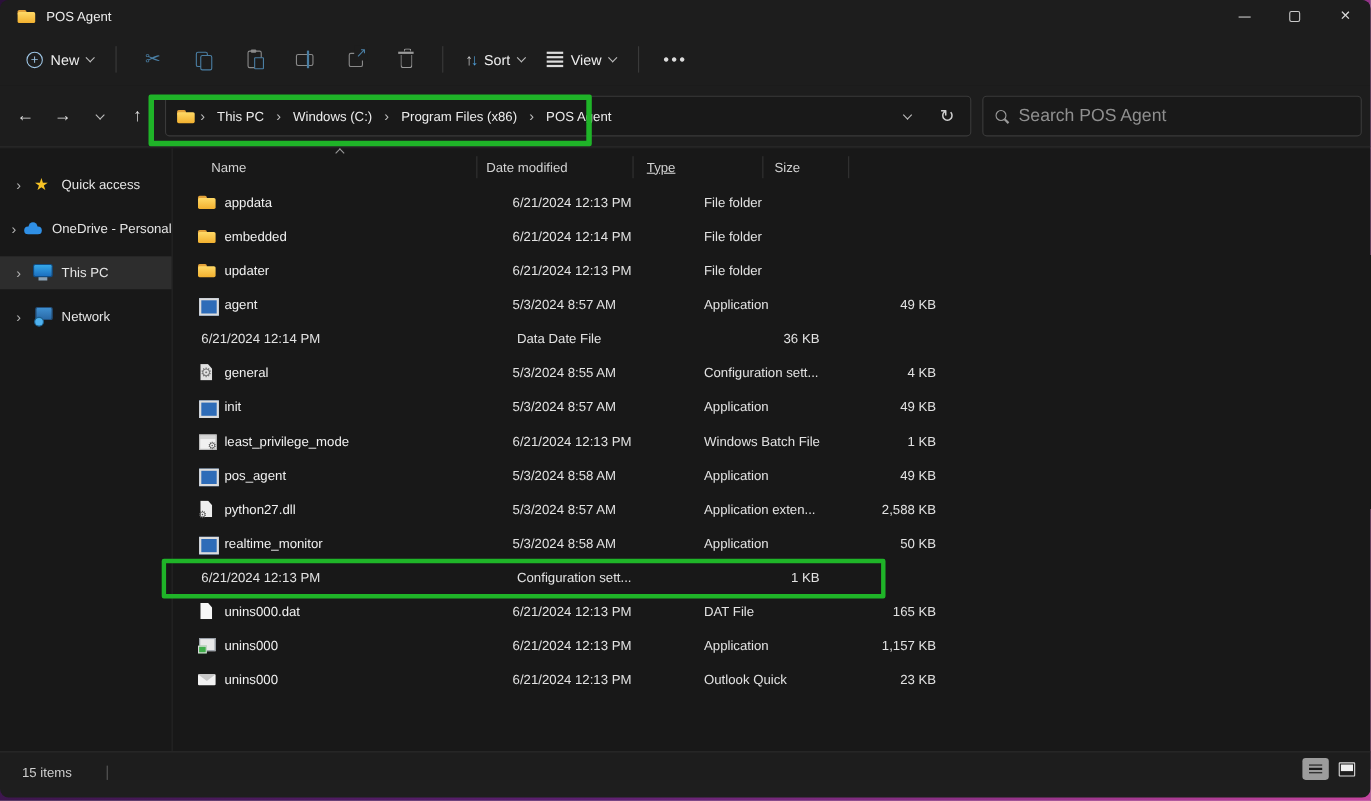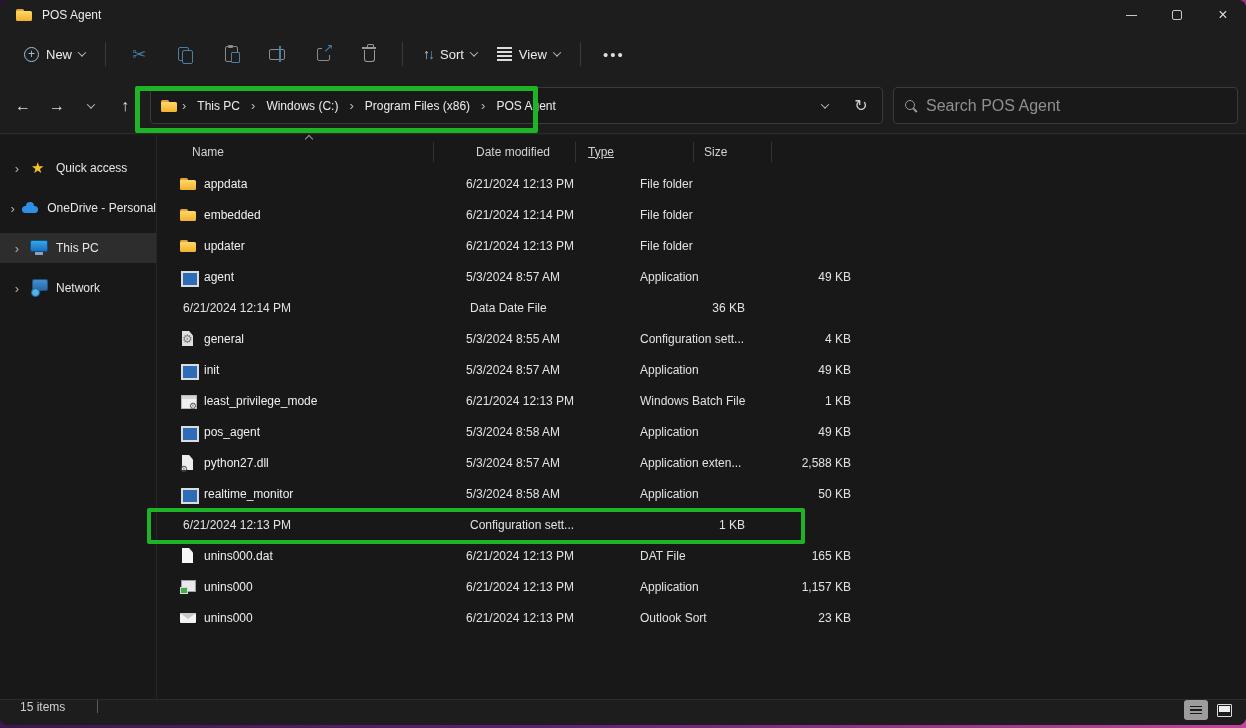--- a/index.html
+++ b/index.html
@@ -84,21 +84,21 @@
   .si-pc::after { content:""; position:absolute; left:5px; top:13px; width:8px; height:3px; background:#8aa3b8; }
   .si-net::before { content:""; position:absolute; left:3px; top:1px; width:14px; height:10px; border-radius:1px; background:linear-gradient(#3f8fd0,#2a6aa8); box-shadow:0 0 0 1px #23507c; }
   .si-net::after { content:""; position:absolute; left:1px; top:9px; width:7px; height:7px; border-radius:50%; background:#4fb2ef; border:1px solid #1d618f; }
   .side-label { color:#e6e6e6; font-size:12px; white-space:nowrap; }
   
   .main { position:absolute; left:158px; top:0; right:0; bottom:0; }
   .list-header { display:grid; grid-template-columns:255px 142px 118px 78px; height:33px; align-items:center; margin-left:21px; color:#d2d2d2; font-size:12px; position:relative; }
   .list-header .hcell { height:20px; line-height:20px; border-right:1px solid #333333; }
   .h-name { padding-left:13px; position:relative; }
   .sort-caret { position:absolute; top:-6px; left:127px; width:6px; height:6px; border-left:1.2px solid #9a9a9a; border-top:1.2px solid #9a9a9a; transform:rotate(45deg); }
-  .h-date { padding-left:8px;margin-left:34px; }
+  .h-date { padding-left:8px; }
   .h-type { padding-left:12px;text-decoration:underline; }
   .h-size { padding-left:10px; }
   .rows { margin-left:21px; }
   .row { display:grid; grid-template-columns:255px 142px 118px 78px; height:31px; align-items:center; font-size:12px; color:#e2e2e2;gap:28px; }
   .c-name { display:flex; align-items:center; gap:7px; color:#f0f0f0; }
   .c-date { padding-left:4px; }
   .c-type { padding-left:8px; }
   .c-size { text-align:right; padding-right:5px; }
   
   .fi { position:relative; width:18px; height:17px; flex:0 0 18px; }
@@ -110,21 +110,21 @@
   .fi.icon-config::before { content:""; position:absolute; left:3px; top:1px; width:11px; height:15px; background:#e0e0e0; clip-path:polygon(0 0,64% 0,100% 30%,100% 100%,0 100%); }
   .fi.icon-config::after { content:"\2699"; position:absolute; left:3px; top:2px; font-size:12px; color:#7a7a7a; }
   .fi.icon-batch::before { content:""; position:absolute; left:2px; top:3px; width:14px; height:12px; background:#f0f0f0; border:1px solid #b9b9b9; box-shadow:inset 0 3px 0 #d6d6d6; }
   .fi.icon-batch::after { content:"\2699"; position:absolute; right:0px; bottom:-2px; font-size:9px; color:#555; }
   .fi.icon-file::before { content:""; position:absolute; left:3px; top:1px; width:11px; height:15px; background:#f7f7f7; clip-path:polygon(0 0,64% 0,100% 30%,100% 100%,0 100%); }
   .fi.icon-installer::before { content:""; position:absolute; left:2px; top:2px; width:13px; height:10px; background:#e9e9e9; border:1.5px solid #9aa0a8; }
   .fi.icon-installer::after { content:""; position:absolute; left:1px; bottom:1px; width:6px; height:5px; background:#3fae4a; border:1px solid #d9d9d9; }
   .fi.icon-mail::before { content:""; position:absolute; left:1px; top:4px; width:16px; height:10px; background:#f2f2f2; border-radius:1px; }
   .fi.icon-mail::after { content:""; position:absolute; left:1px; top:4px; width:0; height:0; border-left:8px solid transparent; border-right:8px solid transparent; border-top:6px solid #c8c8c8; }
   
-  .statusbar { position:absolute; left:0; right:0; bottom:0; height:26px; background:#1d1d1d; border-top:1px solid #2b2b2b; display:flex; align-items:flex-start;gap:18px; }
+  .statusbar { position:absolute; left:0; right:0; bottom:16px; height:26px; background:#1d1d1d; border-top:1px solid #2b2b2b; display:flex; align-items:flex-end;gap:18px; }
   .status-text { margin-left:20px; color:#cfcfcf; font-size:12px; }
   .status-div { width:1px; height:13px; background:#5a5a5a; margin-left:14px; }
   .status-right { margin-left:auto; margin-right:10px; display:flex; gap:4px; align-items:center; }
   .view-toggle { width:24px; height:20px; border-radius:3px; display:flex; align-items:center; justify-content:center; }
   .view-toggle.active { background:#9c9c9c; }
   .tg-lines { display:flex; flex-direction:column; gap:2px; }
   .tg-lines i { width:12px; height:1.6px; background:#1a1a1a; }
   .tg-thumb { width:15px; height:13px; border:1.5px solid #dcdcdc; border-radius:1px; position:relative; }
   .tg-thumb::before { content:""; position:absolute; left:1px; top:1px; right:1px; height:6px; background:#f0f0f0; }
   
@@ -411,21 +411,21 @@
     <div class="c-type">Application</div>
     <div class="c-size">1,157 KB</div>
   </div>
 
   <div class="row">
     <div class="c-name">
       <span class="fi icon-mail"></span>
       <span class="txt">unins000</span>
     </div>
     <div class="c-date">6/21/2024 12:13 PM</div>
-    <div class="c-type">Outlook Sort</div>
+    <div class="c-type">Outlook Quick</div>
     <div class="c-size">23 KB</div>
   </div>
 </div>
     </div>
 
   </div>
 
   <div class="statusbar">
     <span class="status-text">15 items</span>
     <span class="status-div"></span>

